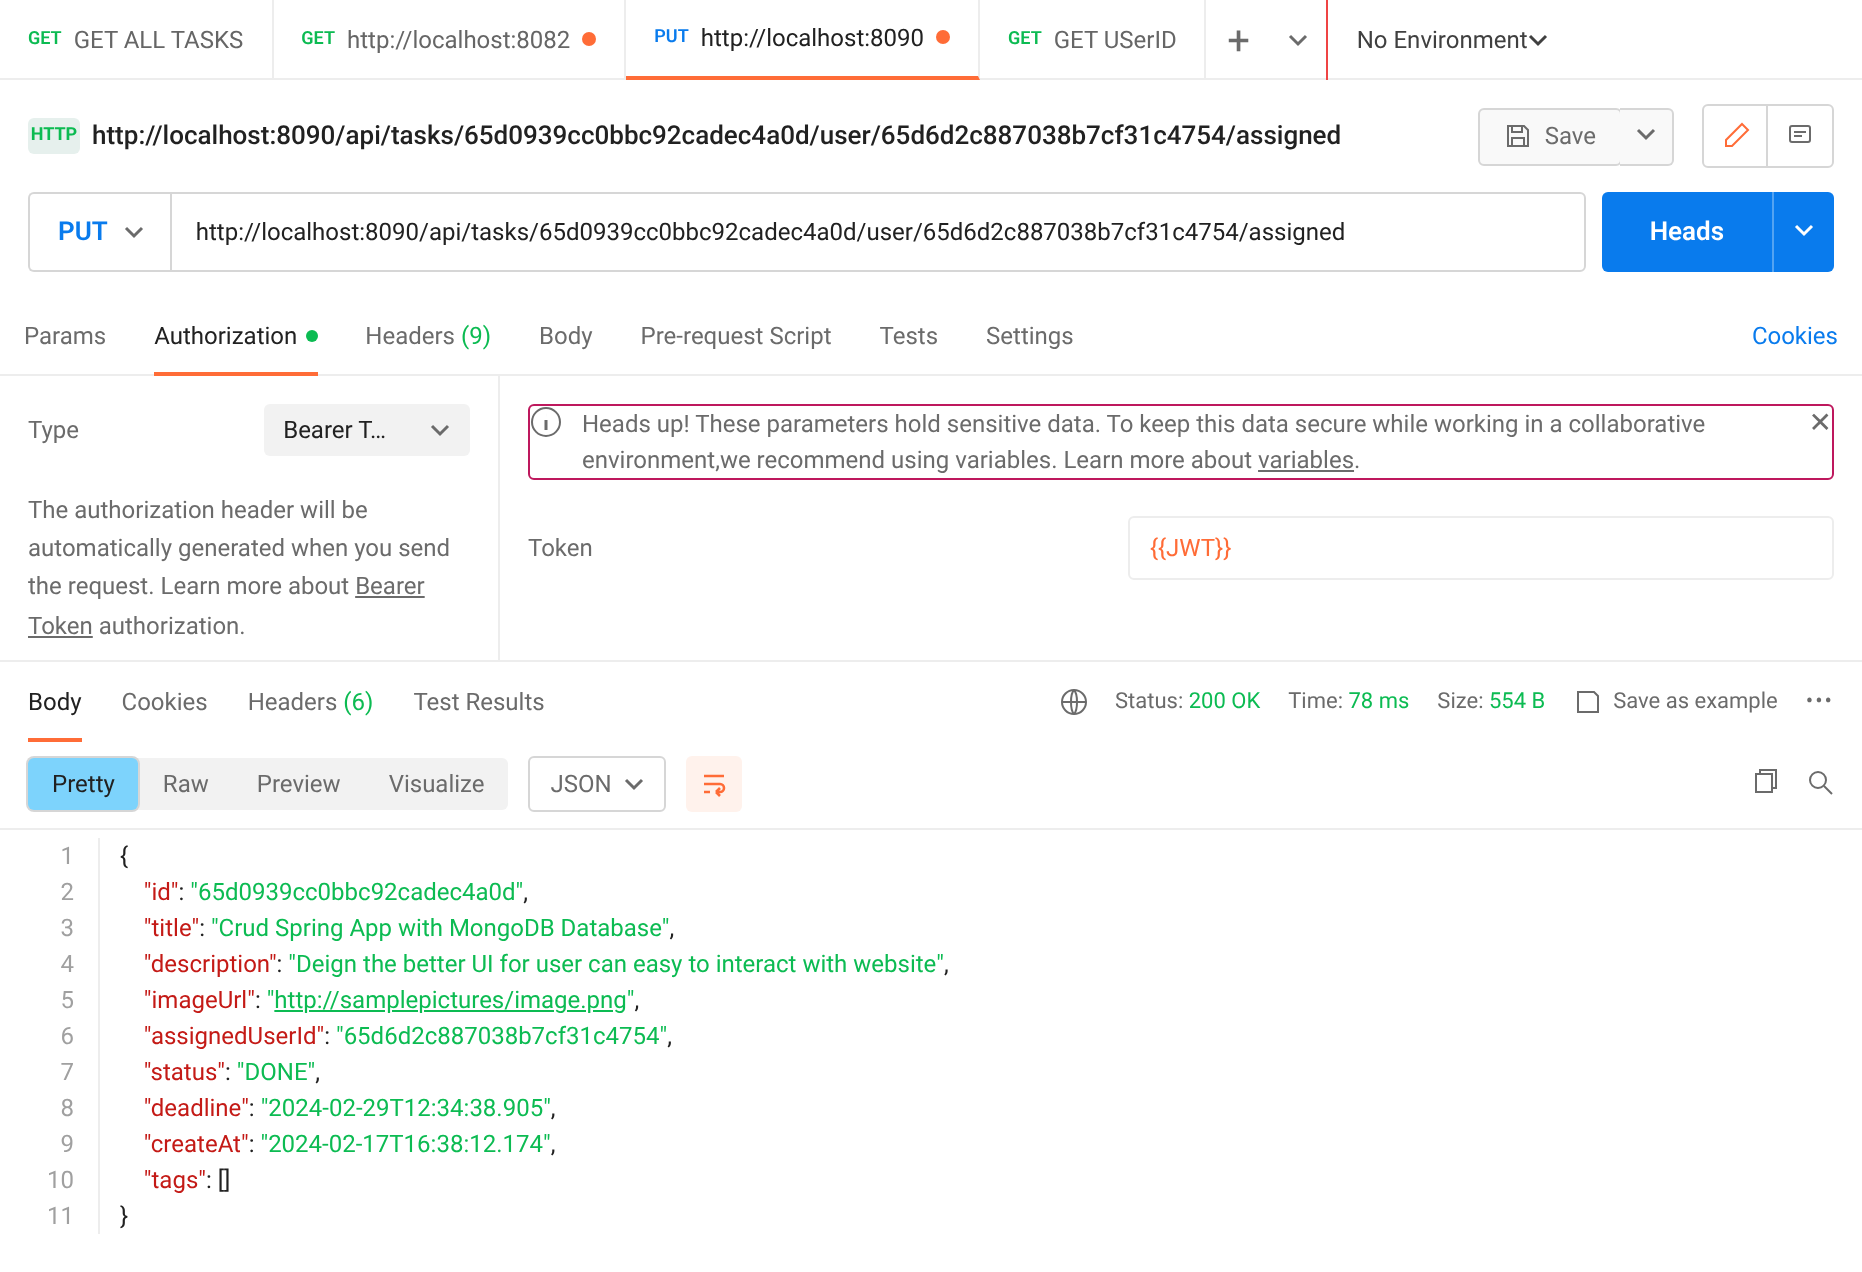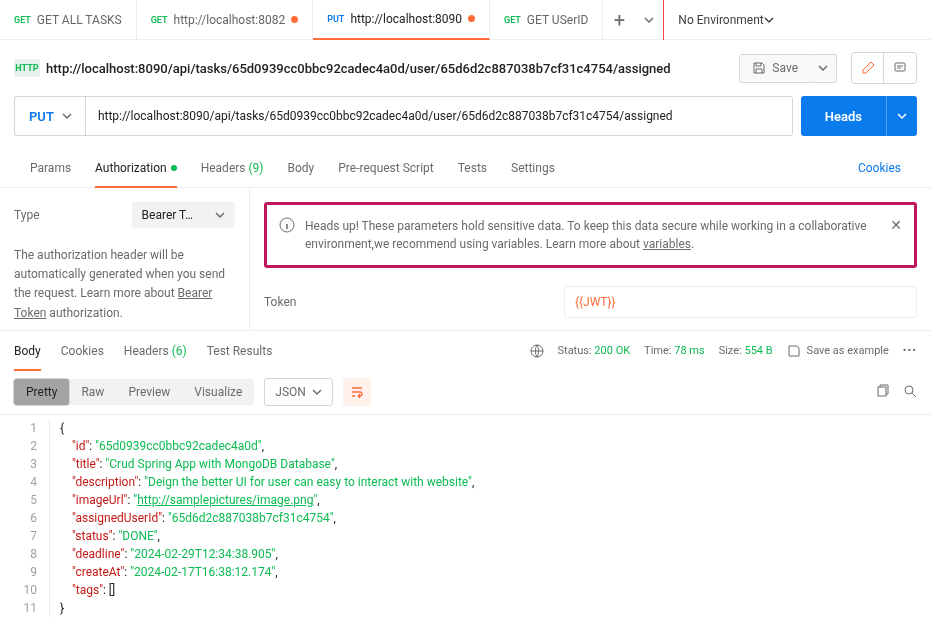--- a/index.html
+++ b/index.html
@@ -22,55 +22,55 @@
 .save-btn{display:flex;align-items:center;gap:6px;padding:6px 12px;border:1px solid #d6d6d6;border-radius:3px;background:#f9f9f9;cursor:pointer;color:#6b6b6b;font-size:12px}
 .save-chev{border:1px solid #d6d6d6;border-left:0;border-radius:0 3px 3px 0;padding:6px 8px;background:#f9f9f9;color:#6b6b6b;margin-left:-1px;cursor:pointer}
 .icon-group{display:flex;margin-left:8px;border:1px solid #d6d6d6;border-radius:3px}
 .icon-sq{width:32px;height:30px;display:flex;align-items:center;justify-content:center;cursor:pointer;color:#6b6b6b}
 .icon-sq:first-child{border-right:1px solid #d6d6d6;color:#ff6c37}
 .url-row{display:flex;padding:0 14px 12px;gap:8px}
 .method-select{display:flex;align-items:center;gap:8px;padding:0 14px;border:1px solid #d6d6d6;border-right:0;border-radius:3px 0 0 3px;height:40px;color:#097bed;font-weight:600;font-size:13px;cursor:pointer}
 .url-input{flex:1;border:1px solid #d6d6d6;border-radius:0 3px 3px 0;height:40px;padding:0 12px;font-size:12px;color:#212121;margin-left:-1px}
 .send-btn{background:#097bed;color:#fff;border:none;border-radius:3px 0 0 3px;height:40px;padding:0 24px;font-weight:600;font-size:13px;cursor:pointer}
 .send-chev{background:#097bed;color:#fff;border:none;border-left:1px solid rgba(255,255,255,.3);border-radius:0 3px 3px 0;height:40px;padding:0 10px;cursor:pointer}
-.req-tabs{display:flex;align-items:center;padding:0 30px;height:40px;border-bottom:1px solid #ededed;gap:24px}
+.req-tabs{display:flex;align-items:center;padding:0 12px;height:40px;border-bottom:1px solid #ededed;gap:24px}
 .req-tab{font-size:12px;color:#6b6b6b;cursor:pointer;height:40px;display:flex;align-items:center;position:relative}
 .req-tab.sel{color:#212121}
 .req-tab.sel::after{content:"";position:absolute;bottom:0;left:0;right:0;height:2px;background:#ff6c37}
 .badge-count{color:#0cbb52}
 .status-dot{width:6px;height:6px;background:#0cbb52;border-radius:50%;margin-left:4px}
 .cookies-link{margin-left:auto;color:#097bed;font-size:12px;cursor:pointer}
 .auth-area{display:flex;height:142px}
 .auth-left{width:250px;padding:14px;border-right:1px solid #ededed}
 .type-row{display:flex;align-items:center;justify-content:space-between;margin-bottom:18px}
 .type-label{font-size:12px;color:#6b6b6b}
 .type-select{display:flex;align-items:center;gap:22px;padding:6px 10px;background:#f2f2f2;border-radius:3px;font-size:12px;color:#212121;cursor:pointer}
 .auth-desc{font-size:12px;color:#6b6b6b;line-height:1.6}
 .auth-desc a{color:#6b6b6b;text-decoration:underline}
 .auth-right{flex:1;padding:14px}
-.info-banner{display:flex;align-items:flex-start;gap:10px;padding:12px;border:3px solid #be185d;border-radius:3px;margin-bottom:18px}
+.info-banner{display:flex;align-items:flex-start;gap:10px;padding:0;border:1px solid #be185d;border-radius:3px;margin-bottom:18px}
 .info-icon{width:16px;height:16px;flex-shrink:0;color:#6b6b6b}
 .info-text{font-size:12px;color:#6b6b6b;line-height:1.5;flex:1}
 .info-text a{color:#6b6b6b;text-decoration:underline}
 .close-x{cursor:pointer;color:#6b6b6b;font-size:14px}
 .token-row{display:flex;align-items:center;gap:20px}
 .token-label{font-size:12px;color:#6b6b6b;width:280px}
 .token-input{flex:1;border:1px solid #ededed;border-radius:3px;padding:8px 10px;font-size:12px;color:#ff6c37}
 .resp-tabs{display:flex;align-items:center;padding:0 14px;height:40px;border-top:1px solid #ededed;gap:20px}
 .resp-tab{font-size:12px;color:#6b6b6b;cursor:pointer;height:40px;display:flex;align-items:center}
 .resp-tab.sel{color:#212121;position:relative}
 .resp-tab.sel::after{content:"";position:absolute;bottom:0;left:0;right:0;height:2px;background:#ff6c37}
 .resp-info{margin-left:auto;display:flex;align-items:center;gap:14px;font-size:11px;color:#6b6b6b}
 .resp-info .val{color:#0cbb52}
 .save-example{display:flex;align-items:center;gap:6px;color:#6b6b6b;cursor:pointer}
 .dots{cursor:pointer;color:#6b6b6b;letter-spacing:1px}
 .view-tabs{display:flex;align-items:center;padding:8px 14px;gap:0;border-bottom:1px solid #ededed}
 .view-group{display:flex;background:#f2f2f2;border-radius:3px}
 .view-tab{padding:6px 12px;font-size:12px;color:#6b6b6b;cursor:pointer;border-radius:3px}
-.view-tab.sel{background:#a3a3a3;color:#212121;box-shadow:0 0 0 1px #d6d6d6}
+.view-tab.sel{background:#7dd3fc;color:#212121;box-shadow:0 0 0 1px #d6d6d6}
 .json-select{margin-left:10px;display:flex;align-items:center;gap:6px;padding:6px 10px;border:1px solid #d6d6d6;border-radius:3px;font-size:12px;color:#6b6b6b;cursor:pointer}
 .wrap-icon{margin-left:10px;width:28px;height:28px;display:flex;align-items:center;justify-content:center;background:#fff2ec;border-radius:3px;cursor:pointer}
 .view-right{margin-left:auto;display:flex;gap:14px}
 .view-right .ic{cursor:pointer;color:#6b6b6b}
 .code-area{font-family:Menlo,Consolas,monospace;font-size:12px;line-height:18px;padding:4px 0;position:relative}
 .code-line{display:flex}
 .ln{width:50px;text-align:right;padding-right:12px;color:#a0a0a0;user-select:none;border-right:1px solid #ededed}
 .code{padding-left:10px;white-space:pre}
 .k{color:#c41a16}
 .s{color:#0cbb52}

